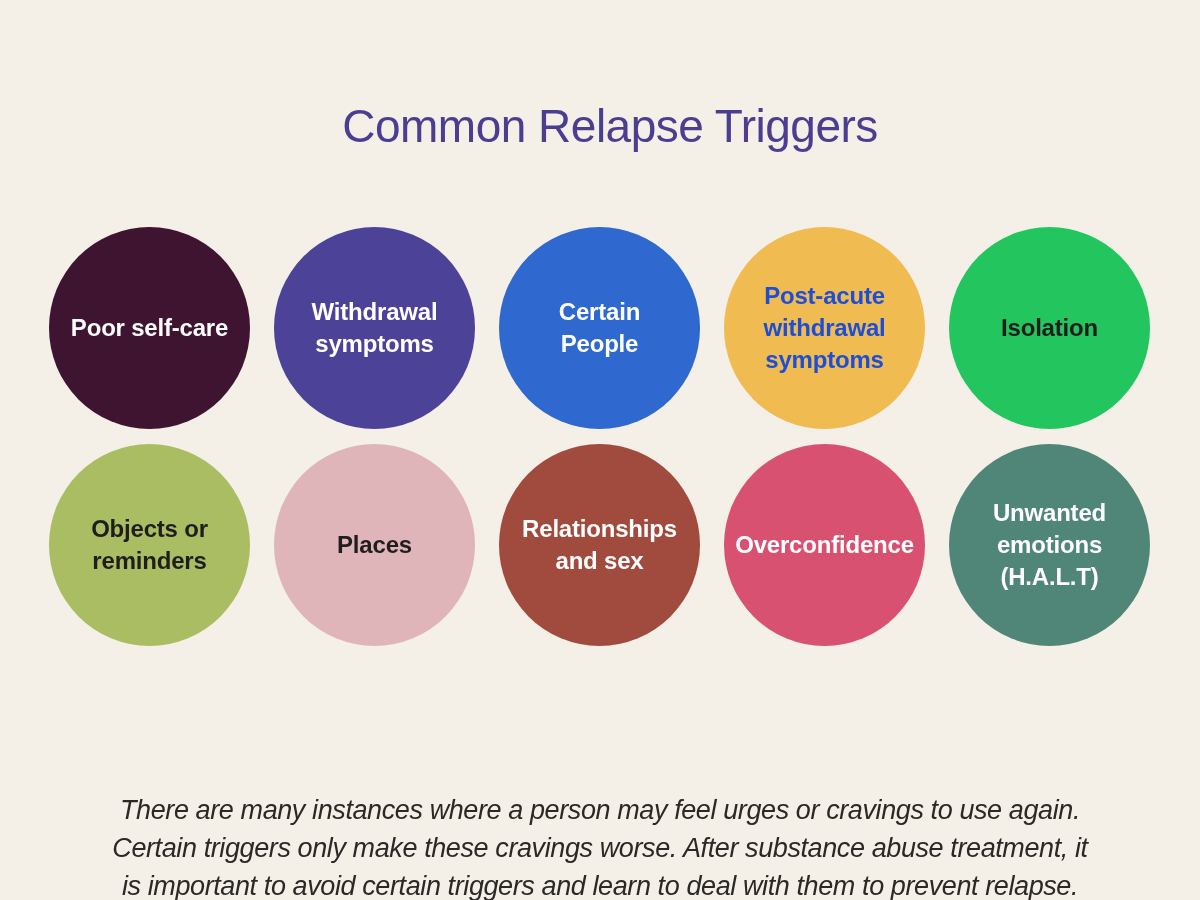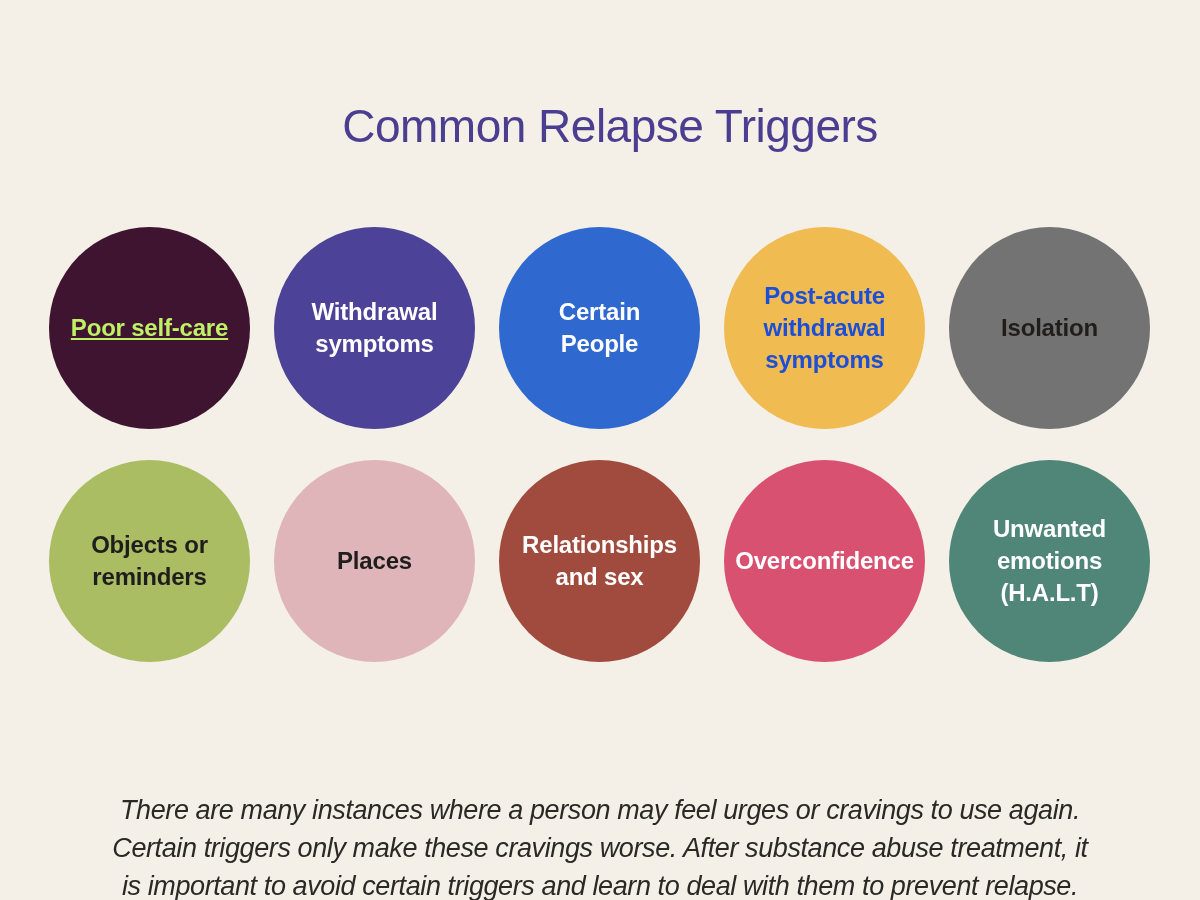--- a/index.html
+++ b/index.html
@@ -27,21 +27,21 @@
     line-height: 1;
     margin-left: 10px;
   }
   .row {
     position: absolute;
     left: 49px;
     display: flex;
     gap: 24px;
   }
   .row-1 { top: 227px; }
-  .row-2 { top: 460px; }
+  .row-2 { top: 444px; }
   .circle {
     width: 201px;
     height: 202px;
     border-radius: 50%;
     display: flex;
     align-items: center;
     justify-content: center;
     text-align: center;
     font-size: 24px;
     font-weight: 700;
@@ -65,37 +65,37 @@
   }
 </style>
 </head>
 <body style="background: rgb(244, 240, 231);">
 
 <div class="canvas">
 
   <h1 class="title" style="color: rgb(75, 62, 145);">Common Relapse Triggers</h1>
 
   <div class="row row-1">
-    <div class="circle" style="background: rgb(62, 20, 48); color: #bef264; text-decoration: underline;">
+    <div class="circle" style="background: rgb(62, 20, 48); color: #ffffff;">
       <span>Poor self-care</span>
     </div>
     <div class="circle" style="background: rgb(76, 66, 151); color: rgb(255, 255, 255);">
       <span>Withdrawal
 symptoms</span>
     </div>
     <div class="circle" style="background: rgb(47, 104, 207); color: #ffffff;">
       <span>Certain
 People</span>
     </div>
     <div class="circle" style="background: rgb(240, 187, 80); color: #1d4ed8;">
       <span>Post-acute
 withdrawal
 symptoms</span>
     </div>
-    <div class="circle" style="background: #737373; color: rgb(31, 30, 28);">
+    <div class="circle" style="background: #22c55e; color: rgb(31, 30, 28);">
       <span>Isolation</span>
     </div>
   </div>
 
   <div class="row row-2">
     <div class="circle" style="background: rgb(170, 189, 98); color: rgb(31, 30, 28);">
       <span>Objects or
 reminders</span>
     </div>
     <div class="circle" style="background: rgb(223, 181, 186); color: rgb(31, 30, 28);">

